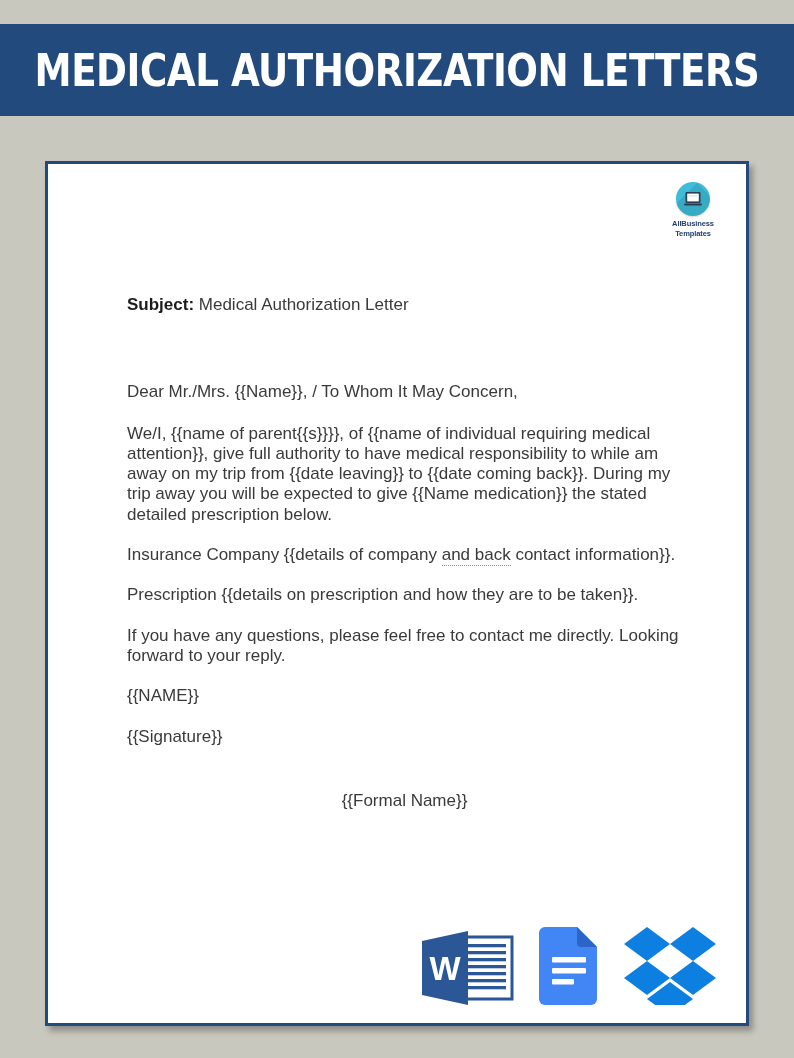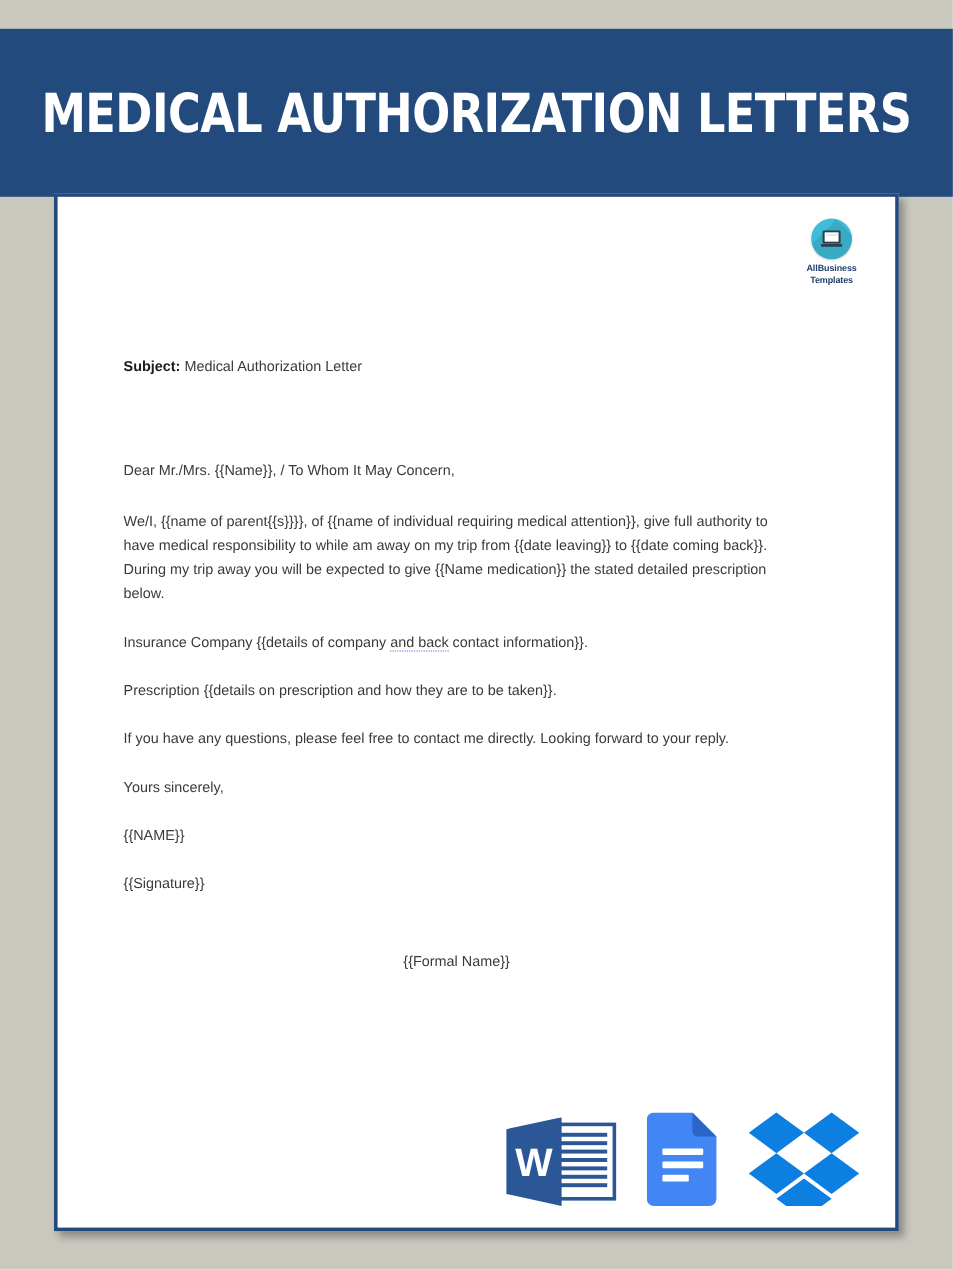--- a/index.html
+++ b/index.html
@@ -11,21 +11,21 @@
   body {
     background:#c9c8bf;
     font-family:"Liberation Sans", sans-serif;
     overflow:hidden;
   }
 
   
   .banner {
     position:absolute;
     top:24px; left:0;
-    width:794px; height:140px;
+    width:794px; height:92px;
     background:#234a7d;
     display:flex;
     align-items:center;
     justify-content:center;
   }
   .banner-title {
     color:#ffffff;
     font-family:"Liberation Sans Narrow", "DejaVu Sans Condensed", "Liberation Sans", sans-serif;
     font-size:45px;
     font-weight:bold;
@@ -80,24 +80,25 @@
   
   .letter {
     position:absolute;
     top:0; left:0;
     width:100%; height:100%;
     padding:131px 0 0 55px;
     color:#333333;
     font-family:"Liberation Sans", sans-serif;
   }
   .letter p {
-    font-size:12px;
+    font-size:17px;
     line-height:20.3px;
     color:#3a3a3a;
     max-width:555px;
+    margin-left:24px;
   }
   .subject { margin-bottom:0; }
   .subject b { color:#1c1c1c; font-weight:bold; }
 
   .sp-greeting  { margin-top:67px; }
   .sp-body      { margin-top:21px; }
   .sp-line      { margin-top:20px; }
   .sp-sign      { margin-top:20px; }
   .sp-formal    { margin-top:44px;text-align:center; }
 
@@ -155,21 +156,20 @@
     <p class="sp-body">We/I, {{name of parent{{s}}}}, of {{name of individual requiring medical attention}}, give full authority to have medical responsibility to while am away on my trip from {{date leaving}} to {{date coming back}}. During my trip away you will be expected to give {{Name medication}} the stated detailed prescription below.</p>
 
     <p class="sp-line">
       <span>Insurance Company {{details of company </span><span class="grammar">and back</span><span> contact information}}.</span>
     </p>
 
     <p class="sp-line">Prescription {{details on prescription and how they are to be taken}}.</p>
 
     <p class="sp-line">If you have any questions, please feel free to contact me directly. Looking forward to your reply.</p>
 
-    <p class="sp-line">Yours sincerely,</p>
 
     <p class="sp-sign">{{NAME}}</p>
 
     <p class="sp-sign">{{Signature}}</p>
 
     <p class="sp-formal">{{Formal Name}}</p>
   </div>
 
   <div class="icon-row">
 

